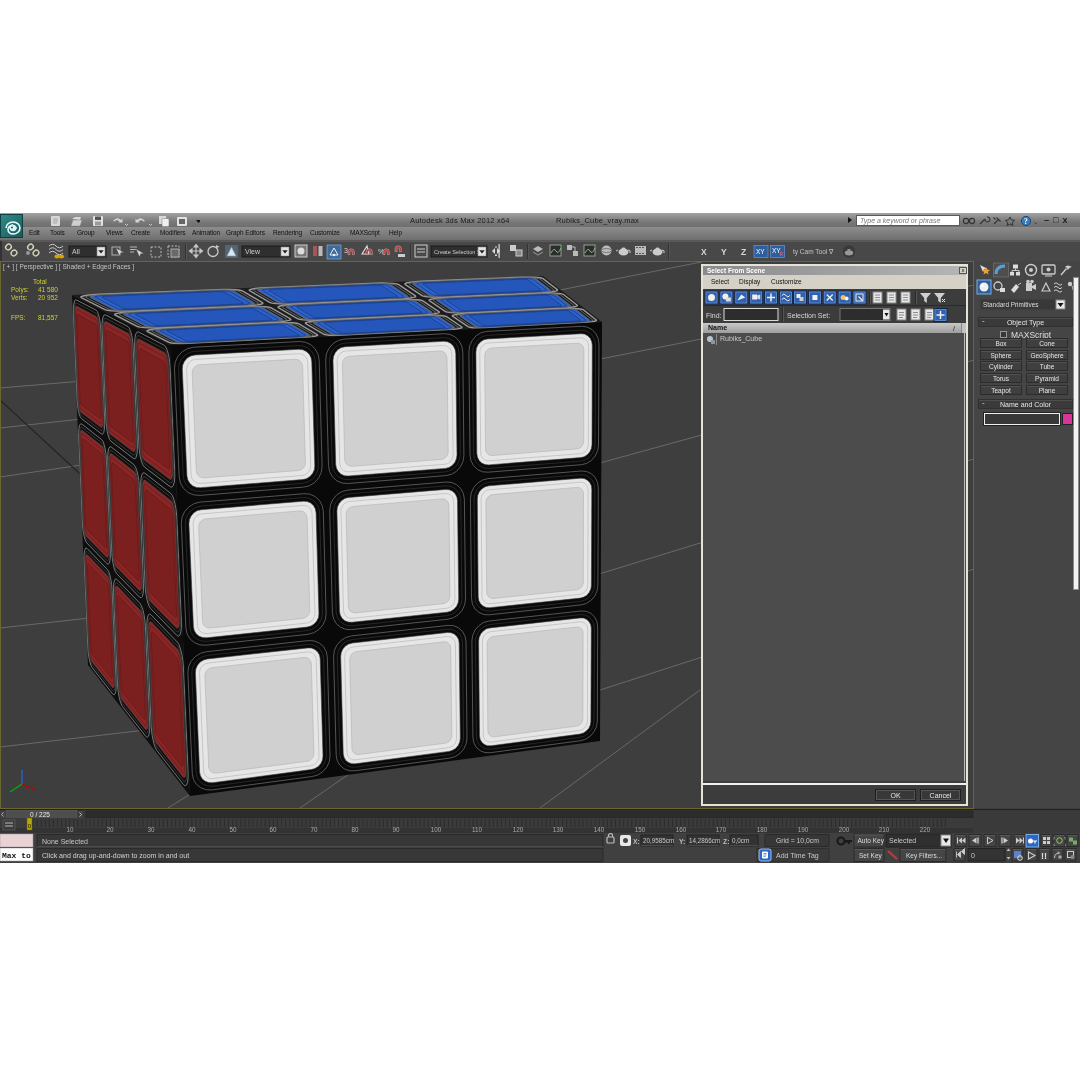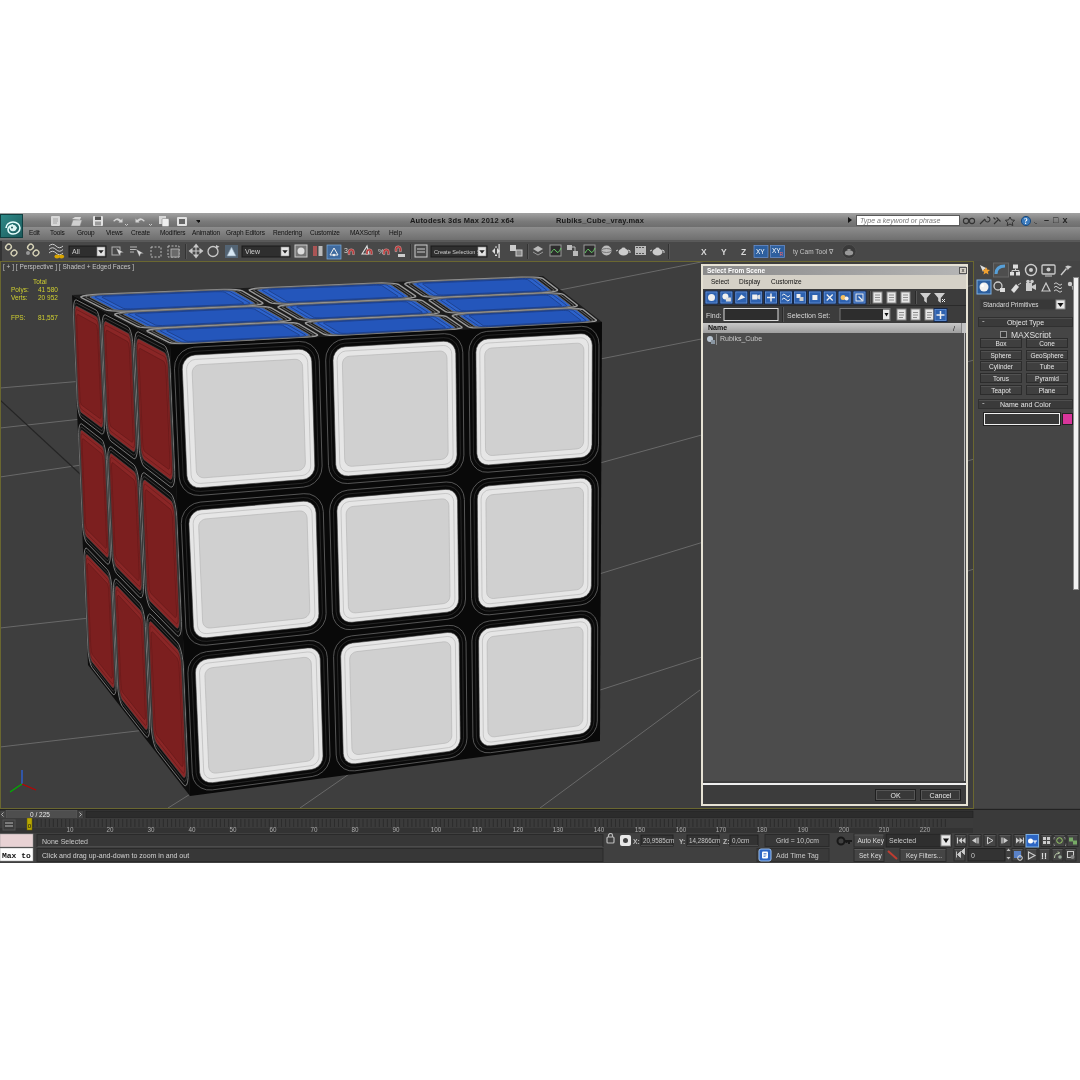--- a/index.html
+++ b/index.html
@@ -1,21 +1,21 @@
 <!DOCTYPE html>
 <html><head><meta charset="utf-8"><style>
 *{margin:0;padding:0;box-sizing:border-box}
 body{width:1080px;height:1080px;background:#fff;font-family:"Liberation Sans",sans-serif;position:relative;overflow:hidden}
 #app{position:absolute;left:0;top:213px;width:1080px;height:650px;background:#3e3e3e;font-size:7px;border-bottom:1px solid #b5b5b5}
 .abs{position:absolute}
 
 #title{left:0;top:0;width:1080px;height:14px;background:linear-gradient(#a2a2a2,#7a7a7a 60%,#6e6e6e);}
 #logo{left:0;top:1px;width:23px;height:24px;background:linear-gradient(135deg,#2e8a88,#1c5a5c);border:1px solid #0f3f40;z-index:5}
 #qat{left:50px;top:2px;height:11px;color:#e8e8e8;font-size:9px;letter-spacing:6px}
-#titletext{left:410px;top:3px;color:#1a1a1a;font-weight:bold;font-size:7.5px;letter-spacing:0.2px}
+#titletext{left:410px;top:3px;color:#1a1a1a;font-weight:normal;font-size:7.5px;letter-spacing:0.2px}
 #search{left:856px;top:2px;width:104px;height:11px;background:#fff;border:1px solid #5a5a5a;color:#777;font-style:italic;font-size:7px;padding-left:3px;line-height:10px}
 #winbtn{left:1044px;top:2px;color:#222;font-size:9px;font-weight:bold;letter-spacing:4px}
 
 #menu{left:0;top:14px;width:1080px;height:13px;background:linear-gradient(#8d8d8d,#6f6f6f);color:#111}
 #menu span{position:absolute;top:2px;font-size:6.5px;letter-spacing:-0.1px}
 
 #toolbar{left:0;top:27px;width:1080px;height:21px;background:#484848;border-top:1px solid #585858;border-bottom:1px solid #2e2e2e}
 
 #viewport{left:0;top:48px;width:974px;height:548px;background:#3e3e3e}
 #vplabel{left:3px;top:2px;color:#c4c4c4;font-size:6.5px}
@@ -38,21 +38,21 @@
 #rowslider{left:0;top:596px;width:1080px;height:9px;background:#3a3a3a;border-top:1px solid #222}
 #rowruler{left:0;top:605px;width:940px;height:15px;background:#313131}
 #rowstatus{left:0;top:620px;width:1080px;height:15px;background:#404040;z-index:2}
 #rowprompt{left:0;top:635px;width:873px;height:15px;background:#f9a8d4;z-index:2}
 #rightctl{left:850px;top:620px;width:230px;height:30px;background:#3b3b3b;z-index:1}
 </style></head>
 <body>
 <div id="app">
   <div class="abs" id="title"></div>
   <div class="abs" id="titletext">Autodesk 3ds Max  2012 x64</div>
-    <div class="abs" style="left:556px;top:3px;color:#1a1a1a;font-weight:bold;font-size:7.5px;letter-spacing:0.2px">Rubiks_Cube_vray.max</div>
+    <div class="abs" style="left:556px;top:3px;color:#1a1a1a;font-weight:normal;font-size:7.5px;letter-spacing:0.2px">Rubiks_Cube_vray.max</div>
   <div class="abs" id="search">Type a keyword or phrase</div>
 <div class="abs" style="left:848px;top:4px;width:0;height:0;border-left:4px solid #111;border-top:3px solid transparent;border-bottom:3px solid transparent"></div>
 <svg class="abs" style="left:962px;top:2px" width="75" height="12">
 <g stroke="#333" fill="none" stroke-width="1.1">
 <circle cx="4" cy="6" r="2.6"></circle>
         <circle cx="10" cy="6" r="2.6"></circle>
         <path d="M6.5 5.5 h1.5"></path>
 <path d="M18 9 l5 -5 m0 0 a2.5 2.5 0 1 0 2 -2"></path>
 <path d="M32 9 l4 -4 m-1.5 -2.5 l4 4 m-5 -2 l-2 -2"></path>
 </g>

